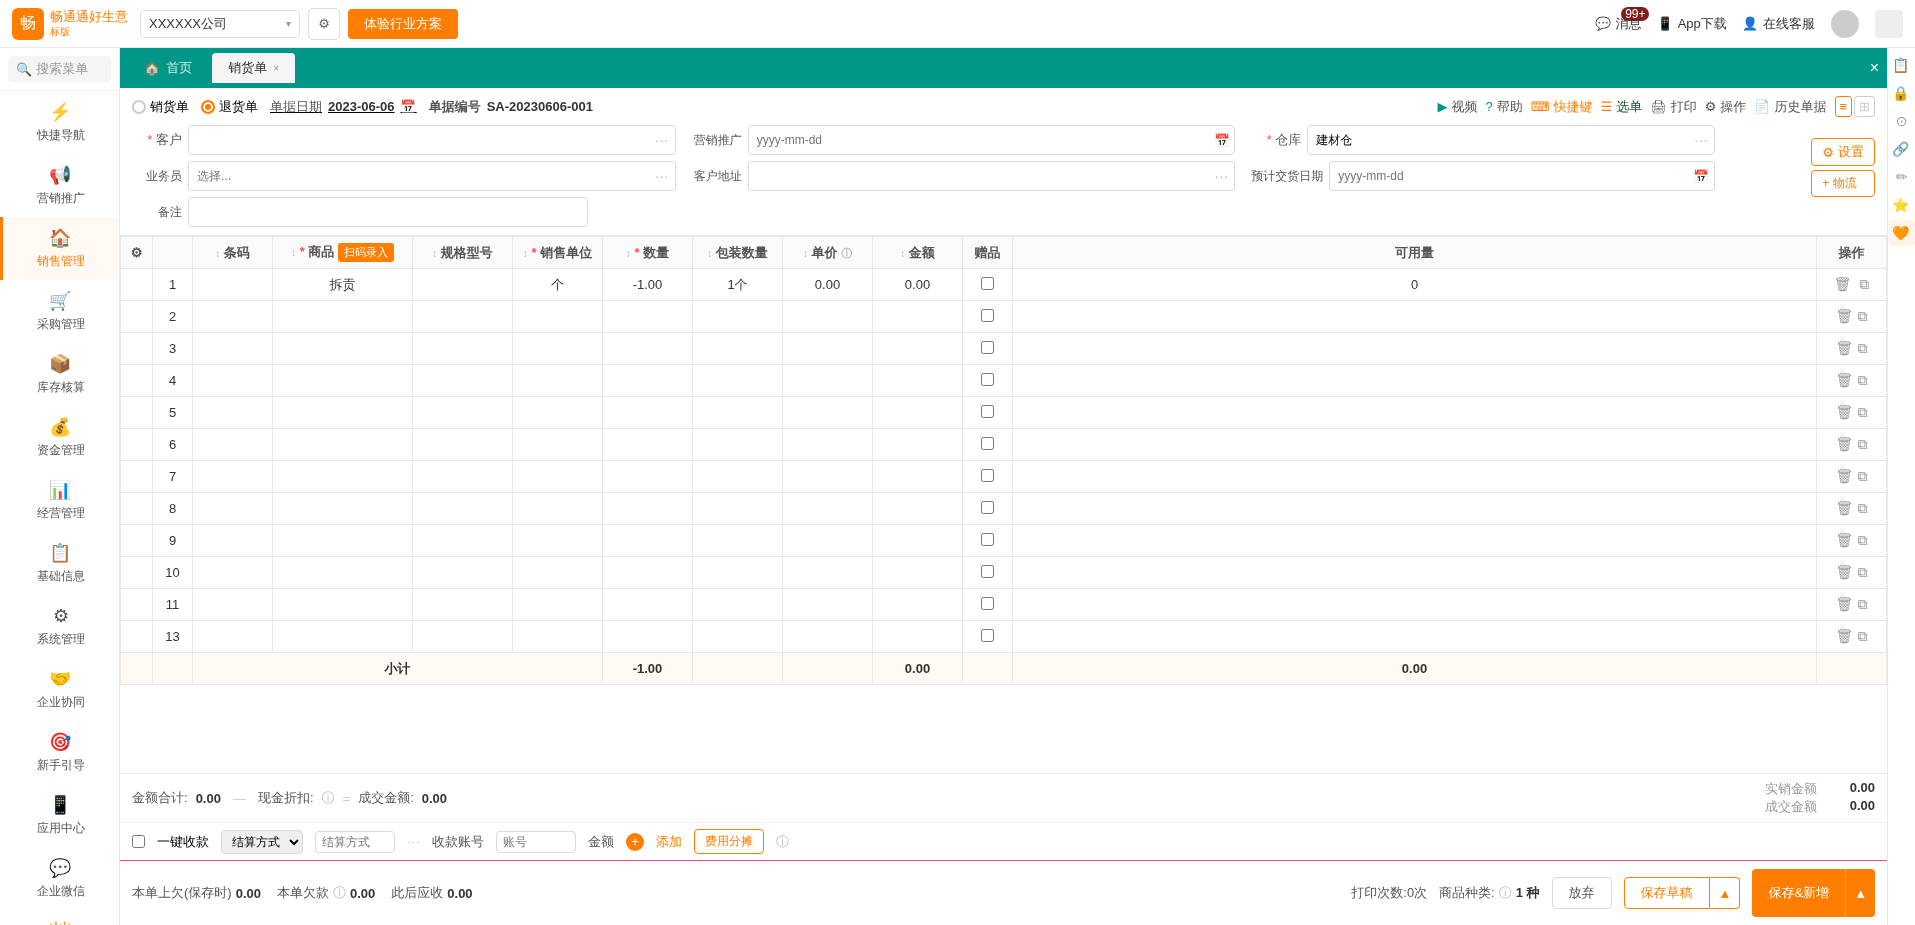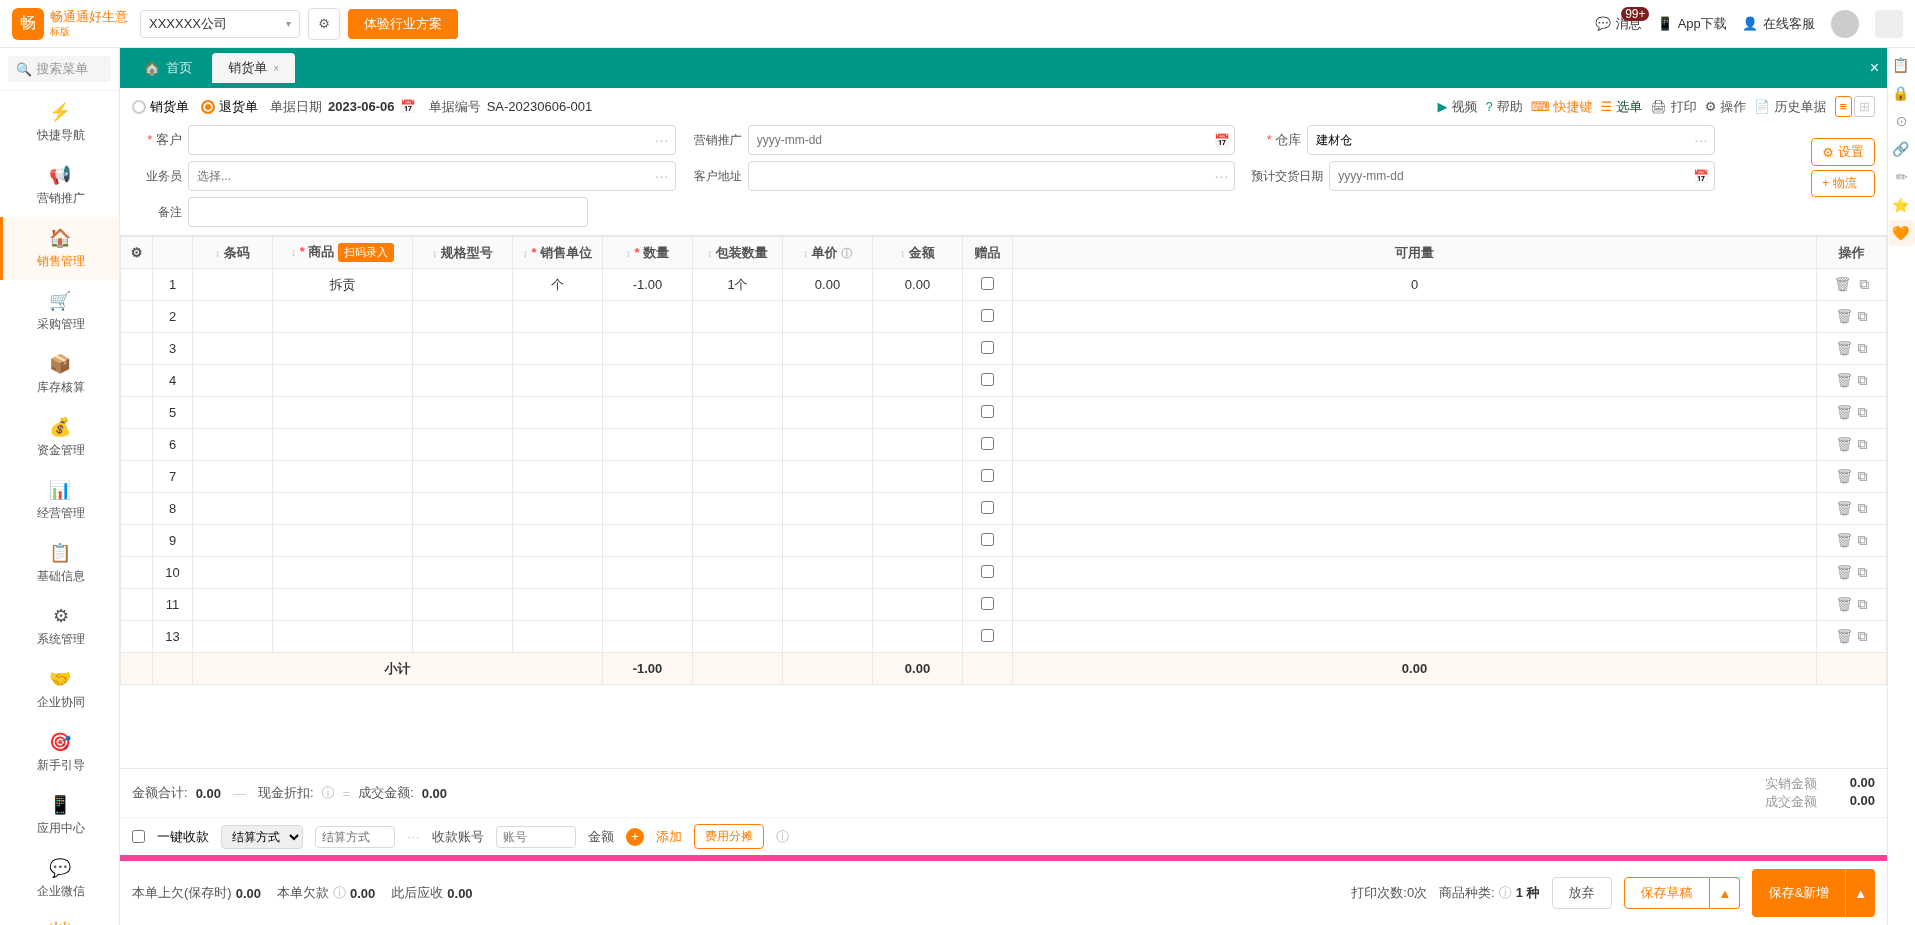--- a/index.html
+++ b/index.html
@@ -352,21 +352,21 @@
       color: #ff7d00;
       background: #fff;
       border-radius: 4px;
       padding: 3px 10px;
       cursor: pointer;
       font-size: 12px;
     }
 
     .bottom-bar {
       background: #fff;
-      border-top: 6px solid #ec4899;
+      border-top: 1px solid #ec4899;
       display: flex;
       align-items: center;
       padding: 8px 12px;
       gap: 16px;
     }
     .bottom-stat {
       display: flex;
       align-items: center;
       gap: 4px;
       font-size: 12px;
@@ -636,27 +636,27 @@
       <div style="display:flex;align-items:center;gap:12px;margin-bottom:8px;">
         <div class="radio-item">
           <div class="radio-dot"></div>
           <span>销货单</span>
         </div>
         <div class="radio-item">
           <div class="radio-dot checked"></div>
           <span>退货单</span>
         </div>
 
-        <div style="display:flex;align-items:center;gap:6px;">
+        <div style="display:flex;align-items:center;gap:6px;text-decoration:underline;">
           <span style="color:#555;">单据日期</span>
           <span style="color:#333;font-weight:bold;">2023-06-06</span>
           <span style="cursor:pointer;color:#bbb;">📅</span>
         </div>
 
-        <div style="display:flex;align-items:center;gap:6px;">
+        <div style="display:flex;align-items:center;gap:6px;font-weight:bold;">
           <span style="color:#555;">单据编号</span>
           <span style="color:#333;">SA-20230606-001</span>
         </div>
 
         <div style="margin-left:auto;display:flex;align-items:center;gap:8px;">
           <div class="action-link">
             <span style="color:#009688;">▶</span>
             <span>视频</span>
           </div>
           <div class="action-link">

